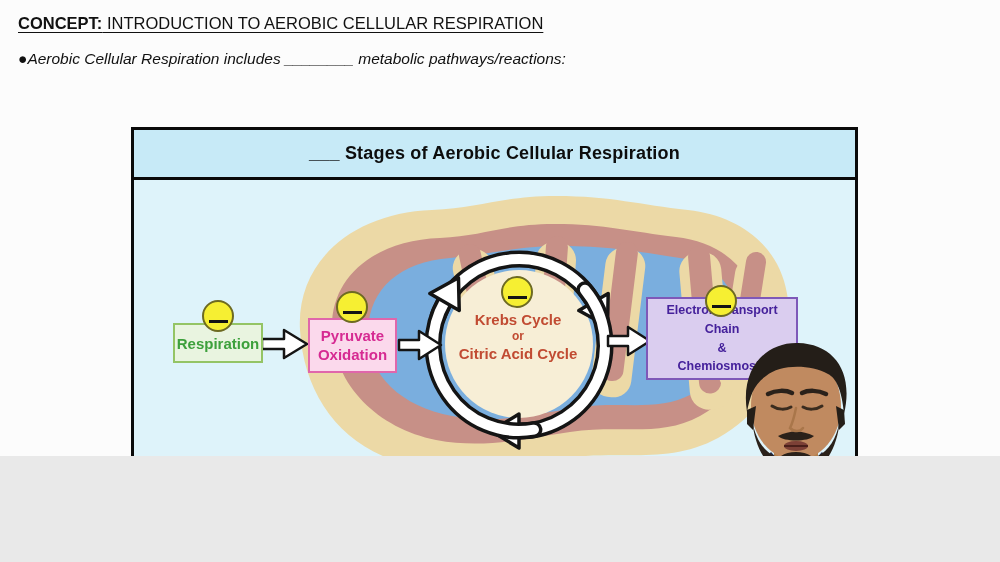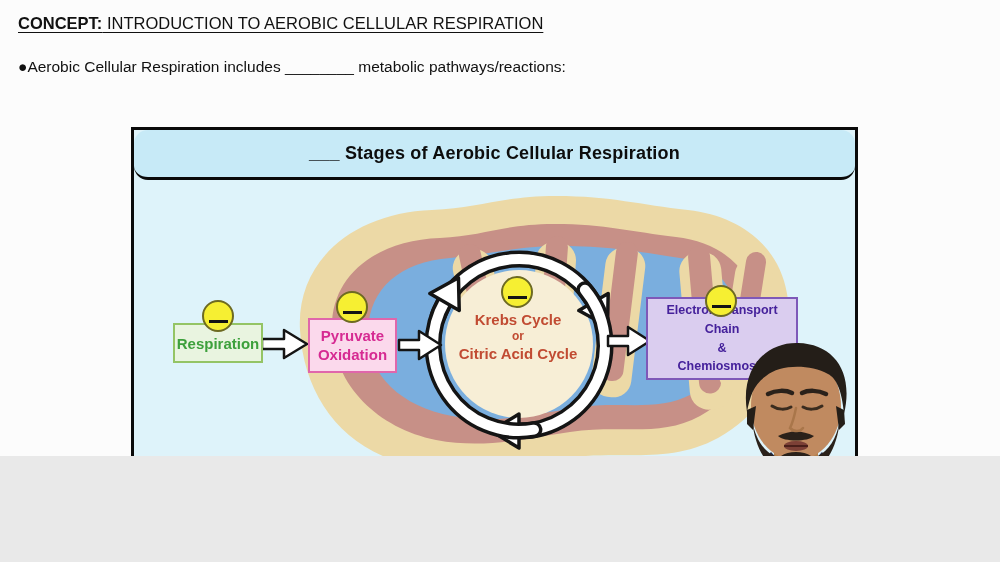--- a/index.html
+++ b/index.html
@@ -5,30 +5,30 @@
   html,body{margin:0;padding:0;background:#e9e9e9;}
   .page{
     position:relative;width:1000px;height:456px;background:#fcfcfc;
     font-family:"Liberation Sans", sans-serif;overflow:hidden;
   }
   
   .hdr{position:absolute;left:18px;top:14px;color:#111;}
   .h-line1{font-size:16.5px;text-decoration:underline;text-underline-offset:3px;white-space:nowrap;}
   .h-line1 .lbl{font-weight:bold;}
   .h-line2{margin-top:16px;font-size:15px;font-weight:bold;text-decoration:underline;text-underline-offset:3px;white-space:nowrap;}
-  .h-line3{margin-top:25px;font-size:15.5px;white-space:nowrap;}
+  .h-line3{margin-top:17px;font-size:15.5px;white-space:nowrap;font-style:italic;}
   
   .slide{
     position:absolute;left:131px;top:127px;width:727px;height:378px;
     border:3px solid #0a0a0a;box-sizing:border-box;background:#def3fa;
   }
   .slide-title{
     height:47px;background:#c7eaf7;border-bottom:3px solid #0a0a0a;
     display:flex;align-items:center;justify-content:center;
-    font-size:18px;font-weight:bold;color:#0d0d0d;letter-spacing:.2px;border-radius:14px;
+    font-size:18px;font-weight:bold;color:#0d0d0d;letter-spacing:.2px;
   }
   .slide-body{position:relative;width:100%;height:322px;}
   .slide-body > svg{position:absolute;left:0;top:0;z-index:1;}
   
   .stage-box{
     position:absolute;z-index:2;box-sizing:border-box;
     display:flex;flex-direction:column;align-items:center;justify-content:center;
     font-weight:bold;text-align:center;
   }
   .stage-glyco{left:39px;top:143px;width:90px;height:40px;background:#e9f4e0;border:2px solid #94c465;color:#3da03c;font-size:15px;}

